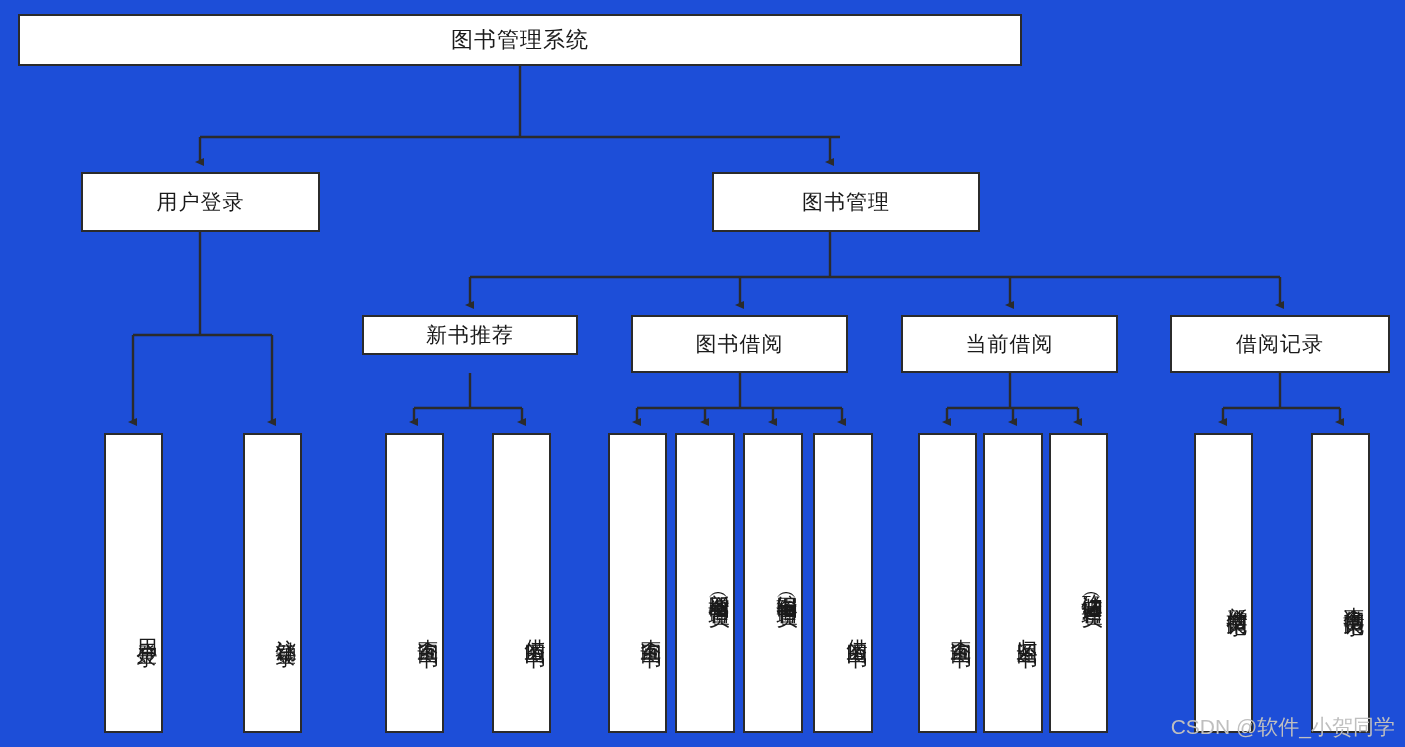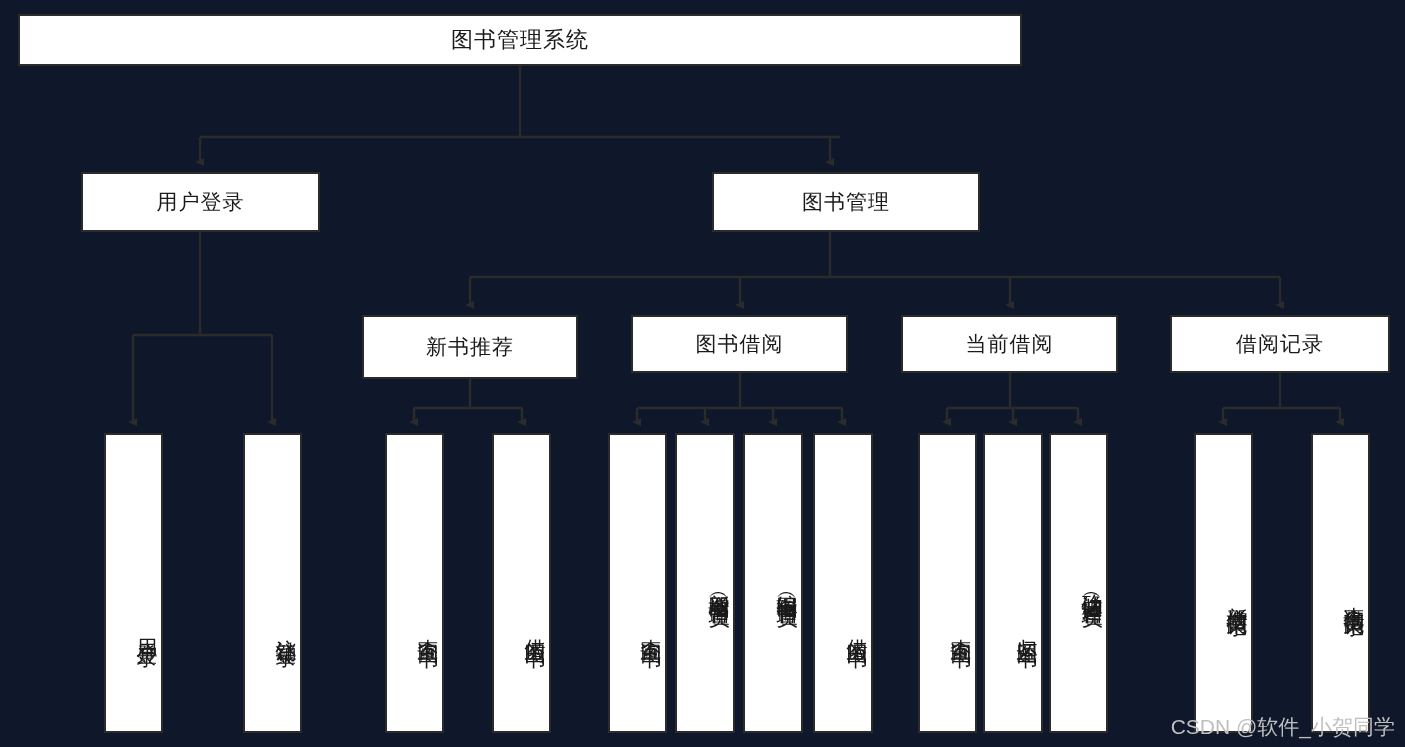--- a/index.html
+++ b/index.html
@@ -7,21 +7,21 @@
     padding: 0;
     background: #ffffff;
   }
   body {
     font-family: "Liberation Sans", "DejaVu Sans", sans-serif;
   }
   #canvas {
     position: relative;
     width: 1405px;
     height: 747px;
-    background: #0f172a;
+    background: #1d4ed8;
     overflow: hidden;
   }
   svg.edges {
     position: absolute;
     left: 0;
     top: 0;
     width: 1405px;
     height: 747px;
     pointer-events: none;
   }
@@ -129,21 +129,21 @@
     <span>图书管理系统</span>
   </div>
 
   <div class="node h" style="left:81px; top:172px; width:239px; height:60px;">
     <span>用户登录</span>
   </div>
   <div class="node h" style="left:712px; top:172px; width:268px; height:60px;">
     <span>图书管理</span>
   </div>
 
-  <div class="node h" style="left:362px; top:315px; width:216px; height:64px;">
+  <div class="node h" style="left:362px; top:315px; width:216px; height:40px;">
     <span>新书推荐</span>
   </div>
   <div class="node h" style="left:631px; top:315px; width:217px; height:58px;text-align:center;">
     <span>图书借阅</span>
   </div>
   <div class="node h" style="left:1170px; top:315px; width:220px; height:58px;">
     <span>借阅记录</span>
   </div>
   <div class="node h" style="left:901px; top:315px; width:217px; height:58px;">
     <span>当前借阅</span>

